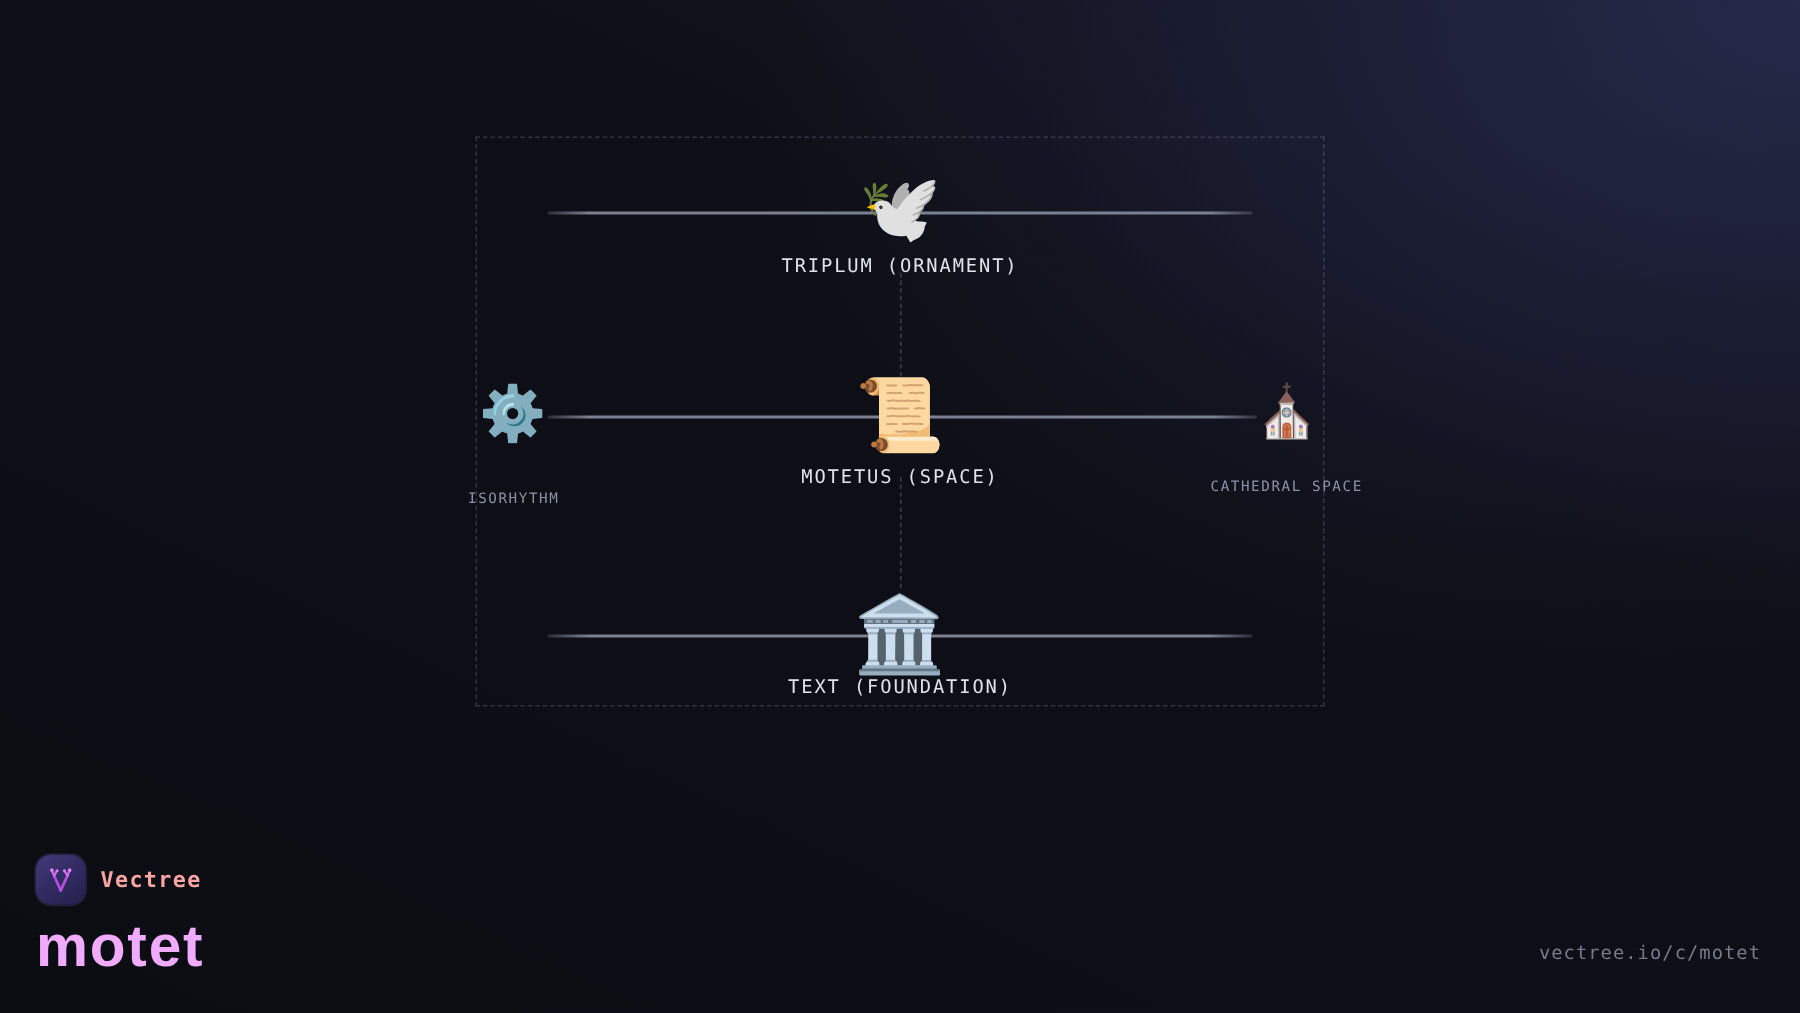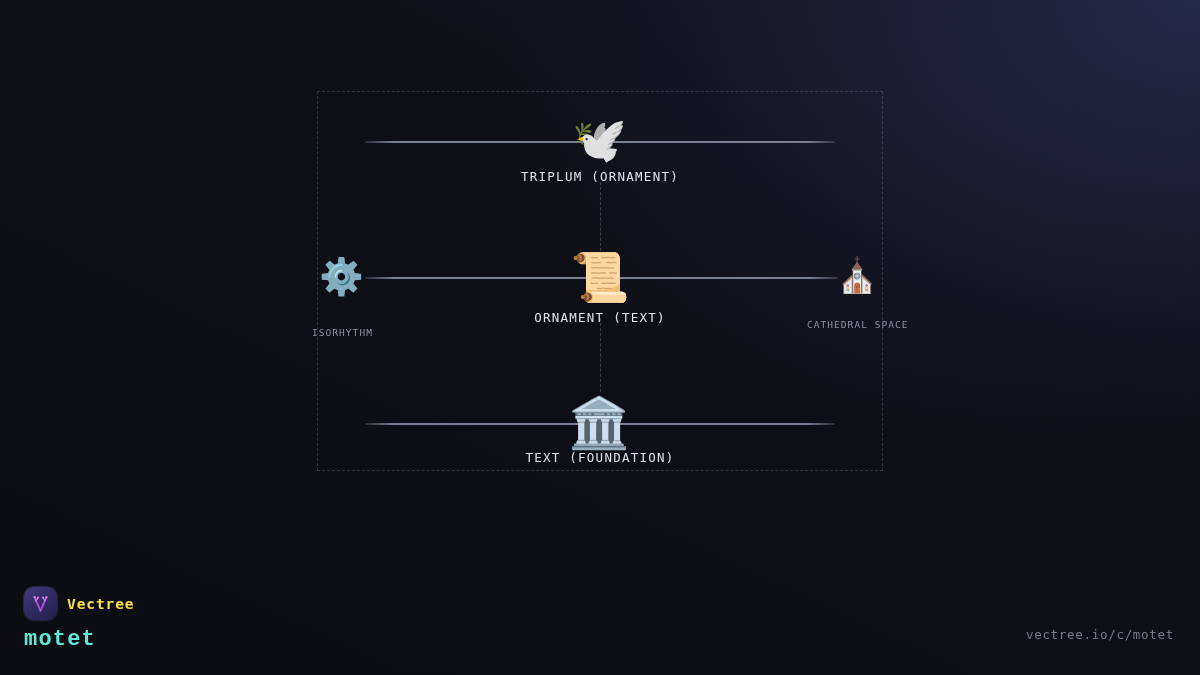--- a/index.html
+++ b/index.html
@@ -159,29 +159,29 @@
     background: linear-gradient(145deg, #413a7a 0%, #322c63 48%, #241f4c 100%);
     display: flex;
     align-items: center;
     justify-content: center;
     box-shadow: 0 0 0 1px rgba(128,110,220,0.22);
   }
   #brand-name {
     font-size: 14.5px;
     font-weight: bold;
     letter-spacing: 0.9px;
-    color: #fde047;
+    color: #fca5a5;
     font-family: "DejaVu Sans Mono", "Liberation Mono", monospace;
   }
   #page-title {
-    font-size: 22px;
+    font-size: 39px;
     font-weight: bold;
     letter-spacing: 1.2px;
-    color: #5eead4;
-    font-family: Liberation Mono, monospace;
+    color: #f0abfc;
+    font-family: Liberation Sans, sans-serif;
     line-height: 1;
   }
 
   #footer-url {
     position: absolute;
     right: 26px;
     bottom: 33px;
     font-size: 12.5px;
     letter-spacing: 0.7px;
     color: #767b8c;
@@ -207,21 +207,21 @@
 
 <div class="voice-row" id="row-motetus">
   <div class="staff-line"></div>
 
   <div class="side-node" id="side-isorhythm">
     <div class="side-icon">⚙️</div>
     <div class="side-label">ISORHYTHM</div>
   </div>
 
   <div class="voice-icon" id="icon-motetus">📜</div>
-  <div class="voice-label" id="label-motetus">ORNAMENT (TEXT)</div>
+  <div class="voice-label" id="label-motetus">MOTETUS (SPACE)</div>
 
   <div class="side-node" id="side-cathedral">
     <div class="side-icon">⛪</div>
     <div class="side-label">CATHEDRAL SPACE</div>
   </div>
 </div>
 
 <div class="voice-row" id="row-tenor">
   <div class="staff-line"></div>
   <div class="voice-icon" id="icon-tenor">🏛️</div>

